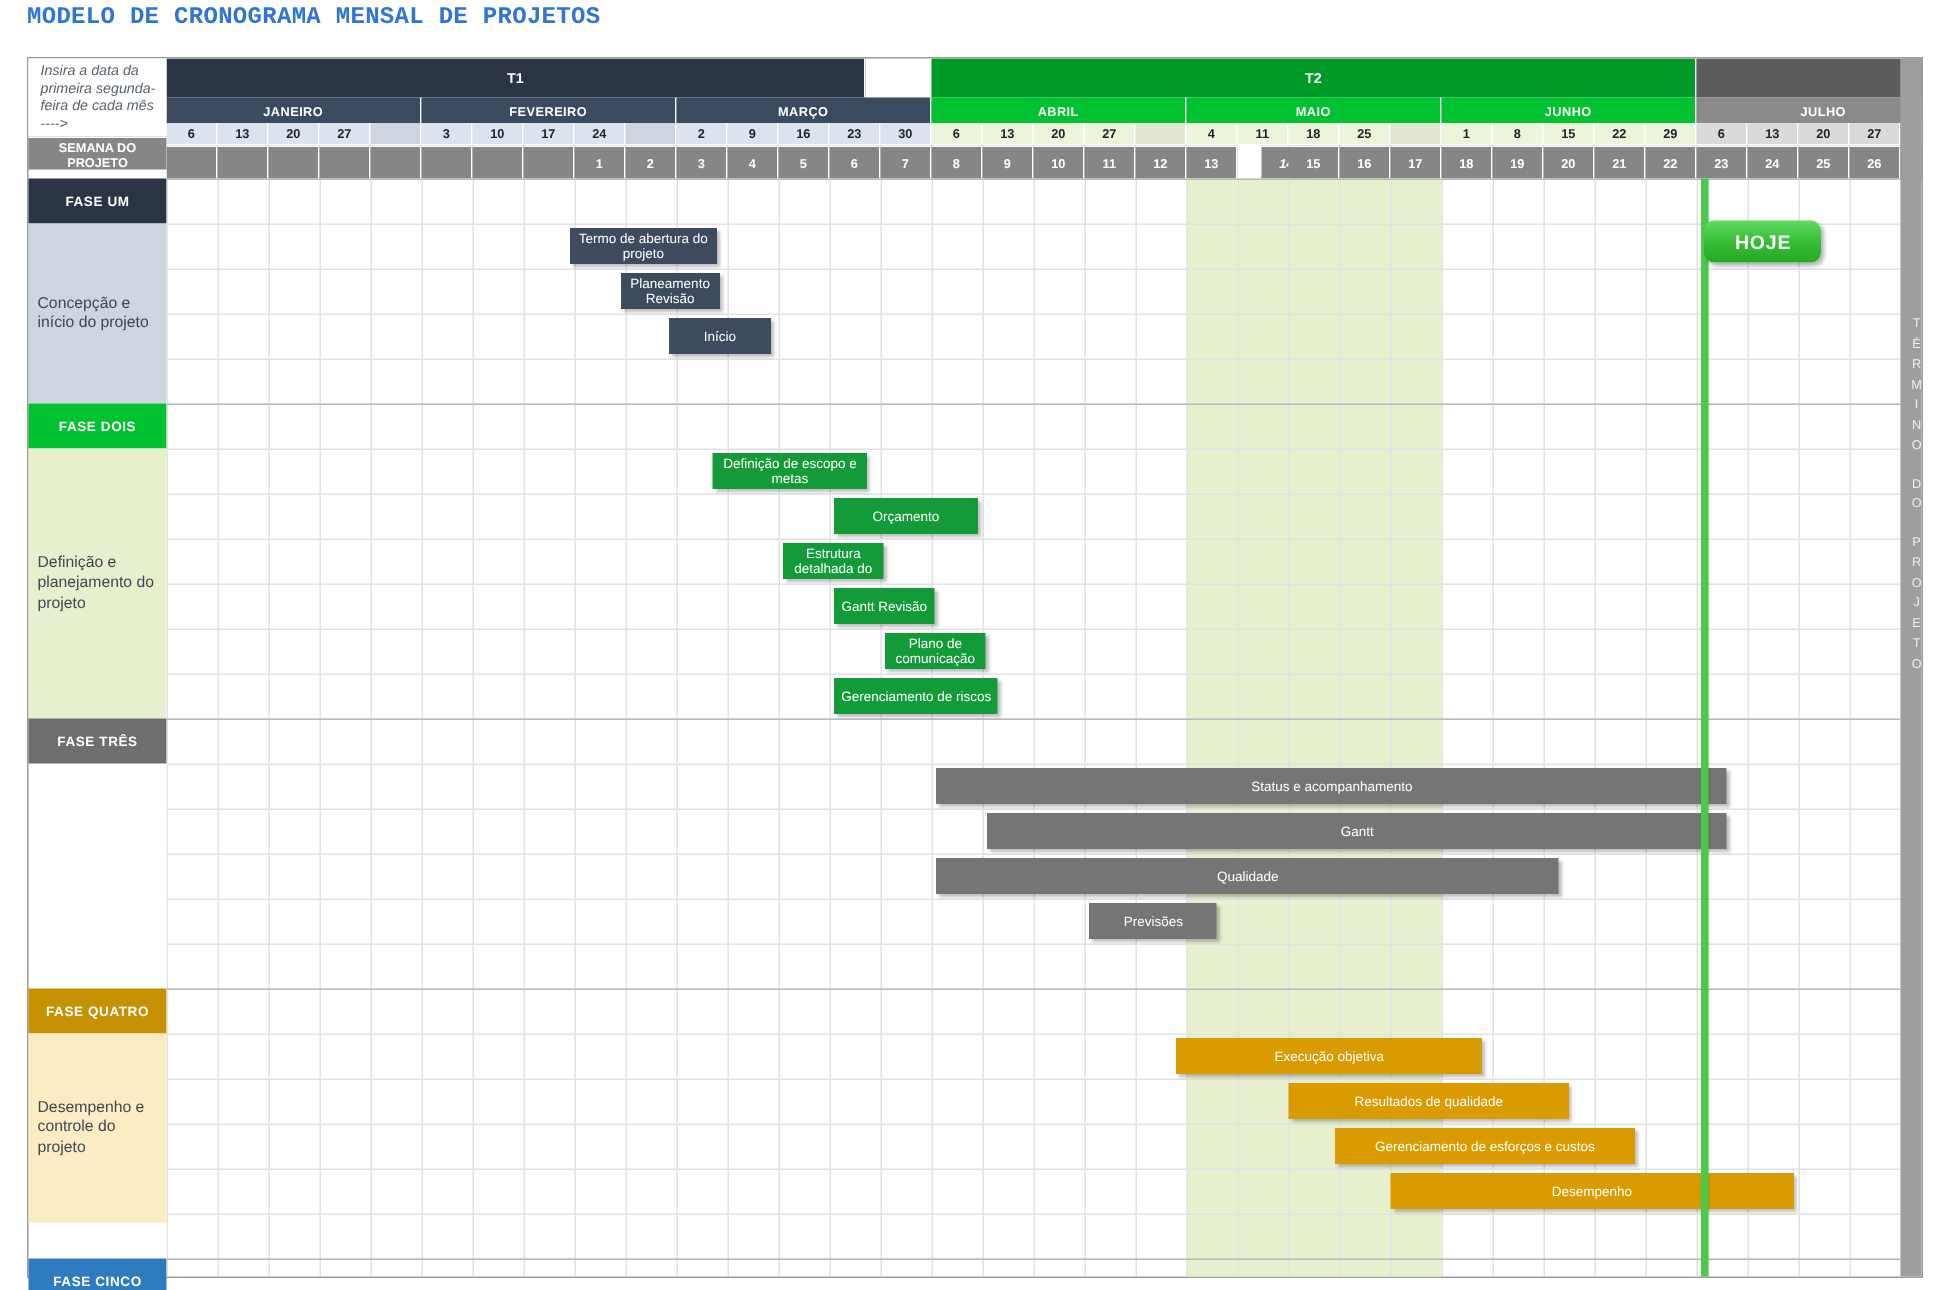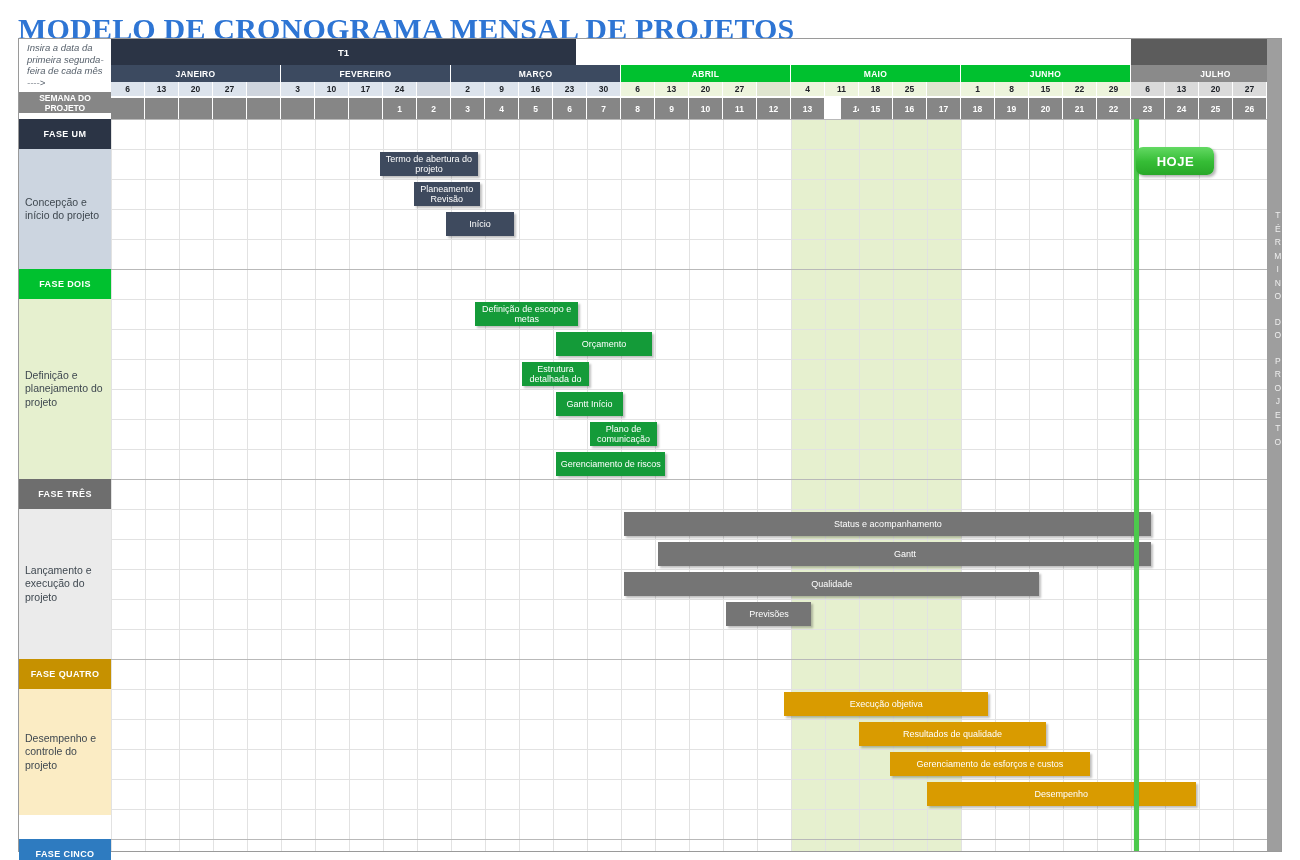--- a/index.html
+++ b/index.html
@@ -11,26 +11,26 @@
   #page {
     position: relative;
     width: 1300px; height: 860px;
     overflow: hidden;
     background: #ffffff;
   }
 
   
   #title {
     position: absolute;
-    left: 18px; top: 12px;
-    font-size: 30px;
+    left: 18px; top: 2px;
+    font-size: 16px;
     font-weight: bold;
     letter-spacing: .2px;
     color: #2E75D4;
-    font-family: Liberation Serif, serif;
+    font-family: Liberation Mono, monospace;
     white-space: nowrap;
   }
 
   
   #frame {
     position: absolute;
     left: 18px; top: 38px;
     width: 1264px; height: 814px;
     border: 1px solid #9a9a9a;
     background: #ffffff;
@@ -177,28 +177,28 @@
   <div id="frame">
 
     <div id="labelcol">
       <div id="instruction">Insira a data da primeira segunda-feira de cada mês ----&gt;</div>
       <div id="semana-label">SEMANA DO PROJETO</div>
     <div class="phase-hdr" style="top: 80px; height: 30px; background: rgb(43, 52, 69);">FASE UM</div>
         <div class="phase-body" style="top: 110px; height: 120px; background: rgb(204, 213, 224);">Concepção e início do projeto</div>
         <div class="phase-hdr" style="top: 230px; height: 30px; background: rgb(0, 193, 47);">FASE DOIS</div>
         <div class="phase-body" style="top: 260px; height: 180px; background: rgb(230, 240, 207);">Definição e planejamento do projeto</div>
         <div class="phase-hdr" style="top: 440px; height: 30px; background: rgb(110, 110, 110);">FASE TRÊS</div>
-        <div class="phase-body" style="top: 470px; height: 150px; background: rgb(235, 235, 235);">Lançamento e execução do projeto</div>
         <div class="phase-hdr" style="top: 620px; height: 30px; background: rgb(198, 145, 0);">FASE QUATRO</div>
         <div class="phase-body" style="top: 650px; height: 126px; background: rgb(251, 236, 196);">Desempenho e controle do projeto</div>
         <div class="phase-hdr" style="top: 800px; height: 30px; background: rgb(46, 123, 192);">FASE CINCO</div>
       </div>
 
     <div id="chart">
         <div class="qtr" style="left: 0px; width: 466px; background: rgb(43, 52, 69);">T1</div>
+        <div class="qtr" style="left: 510px; width: 510px; background: rgb(0, 154, 40);">T2</div>
         <div class="qtr" style="left: 1020px; width: 170px; background: rgb(92, 92, 92);"></div>
         <div class="mon" style="left: 0px; width: 170px; background: rgb(60, 74, 96);">JANEIRO</div>
         <div class="datecell" style="left: 0px; width: 34px; background: rgb(220, 227, 236);">6</div>
         <div class="datecell" style="left: 34px; width: 34px; background: rgb(220, 227, 236);">13</div>
         <div class="datecell" style="left: 68px; width: 34px; background: rgb(220, 227, 236);">20</div>
         <div class="datecell" style="left: 102px; width: 34px; background: rgb(220, 227, 236);">27</div>
         <div class="datecell" style="left: 136px; width: 34px; background: rgb(207, 213, 222);"></div>
         <div class="mon" style="left: 170px; width: 170px; background: rgb(60, 74, 96);">FEVEREIRO</div>
         <div class="datecell" style="left: 170px; width: 34px; background: rgb(220, 227, 236);">3</div>
         <div class="datecell" style="left: 204px; width: 34px; background: rgb(220, 227, 236);">10</div>
@@ -334,21 +334,21 @@
         <div class="hline" style="top: 740px; width: 1156px;"></div>
         <div class="hline" style="top: 770px; width: 1156px;"></div>
         <div class="hline" style="top: 800px; width: 1156px;"></div>
         <div class="hline" style="top: 800px; width: 1156px; background: rgb(185, 185, 185);"></div>
         <div class="bar" title="Termo de abertura do projeto" style="left: 268.6px; width: 98.6px; top: 113px; background: rgb(62, 74, 94);">Termo de abertura do projeto</div>
         <div class="bar" title="Planeamento Revisão" style="left: 302.6px; width: 66.3px; top: 143px; background: rgb(62, 74, 94);">Planeamento Revisão</div>
         <div class="bar" title="Início" style="left: 334.9px; width: 68px; top: 173px; background: rgb(62, 74, 94);">Início</div>
         <div class="bar" title="Definição de escopo e metas" style="left: 363.8px; width: 103.7px; top: 263px; background: rgb(20, 155, 57);">Definição de escopo e metas</div>
         <div class="bar" title="Orçamento" style="left: 445.4px; width: 95.2px; top: 293px; background: rgb(20, 155, 57);">Orçamento</div>
         <div class="bar" title="Estrutura detalhada do" style="left: 411.4px; width: 66.3px; top: 323px; background: rgb(20, 155, 57);">Estrutura detalhada do</div>
-        <div class="bar" title="Gantt Gráfico" style="left: 445.4px; width: 66.3px; top: 353px; background: rgb(20, 155, 57);">Gantt Início</div>
+        <div class="bar" title="Gantt Gráfico" style="left: 445.4px; width: 66.3px; top: 353px; background: rgb(20, 155, 57);">Gantt Revisão</div>
         <div class="bar" title="Plano de comunicação" style="left: 479.4px; width: 66.3px; top: 383px; background: rgb(20, 155, 57);">Plano de comunicação</div>
         <div class="bar" title="Gerenciamento de riscos" style="left: 445.4px; width: 108.8px; top: 413px; background: rgb(20, 155, 57);">Gerenciamento de riscos</div>
         <div class="bar" title="Status e acompanhamento" style="left: 513.4px; width: 527px; top: 473px; background: rgb(117, 117, 117);">Status e acompanhamento</div>
         <div class="bar" title="KPIs" style="left: 547.4px; width: 493px; top: 503px; background: rgb(117, 117, 117);">Gantt</div>
         <div class="bar" title="Qualidade" style="left: 513.4px; width: 414.8px; top: 533px; background: rgb(117, 117, 117);">Qualidade</div>
         <div class="bar" title="Previsões" style="left: 615.4px; width: 85px; top: 563px; background: rgb(117, 117, 117);">Previsões</div>
         <div class="bar" title="Execução objetiva" style="left: 673.2px; width: 204px; top: 653px; background: rgb(217, 155, 0);">Execução objetiva</div>
         <div class="bar" title="Resultados de qualidade" style="left: 748px; width: 187px; top: 683px; background: rgb(217, 155, 0);">Resultados de qualidade</div>
         <div class="bar" title="Acompanhamento de esforços e custos" style="left: 778.6px; width: 200.6px; top: 713px; background: rgb(217, 155, 0);">Gerenciamento de esforços e custos</div>
         <div class="bar" title="Desempenho" style="left: 816px; width: 268.6px; top: 743px; background: rgb(217, 155, 0);">Desempenho</div>

